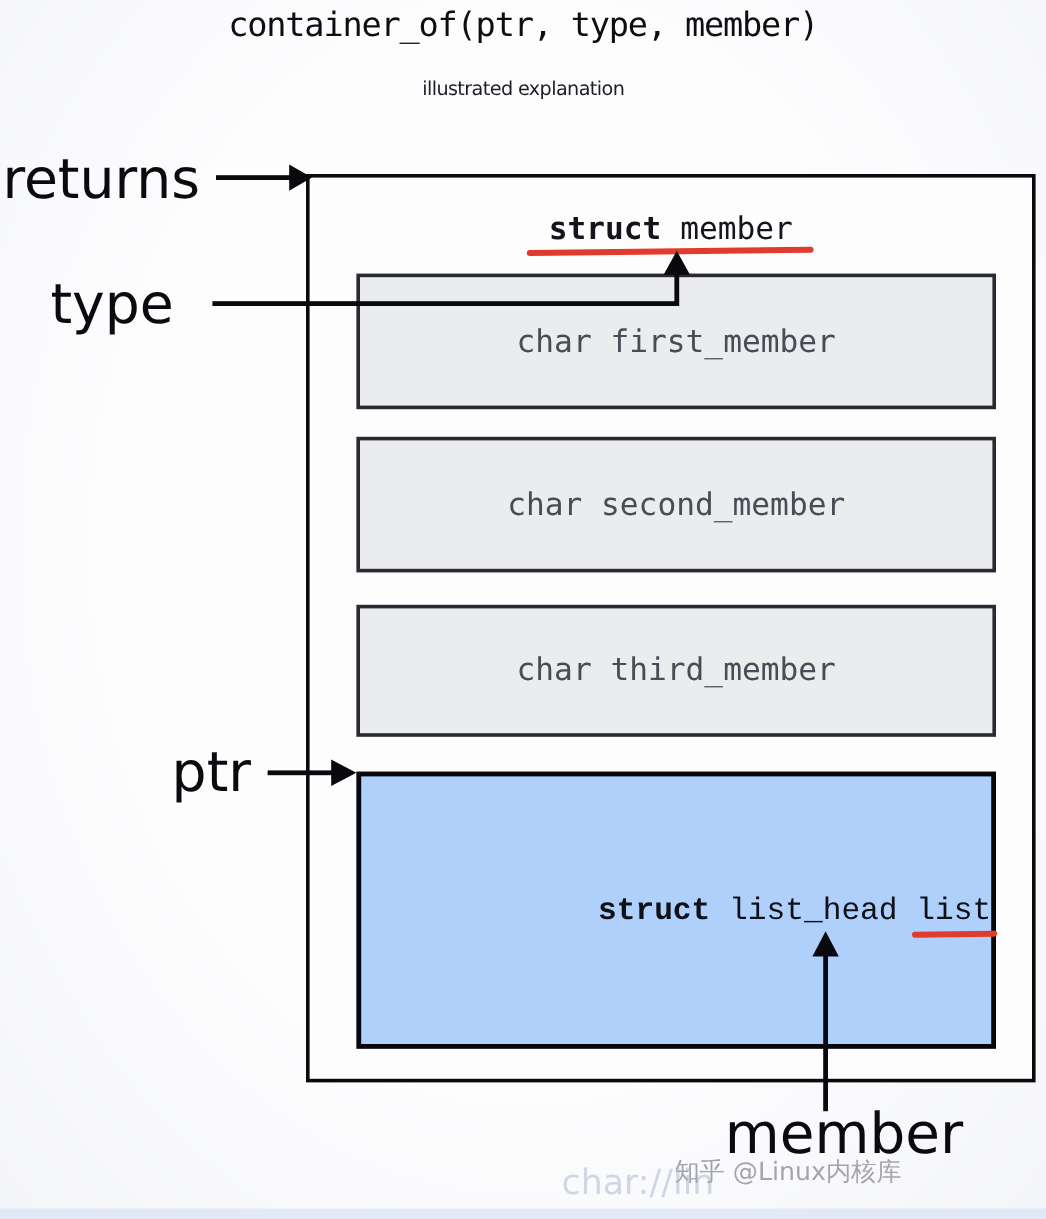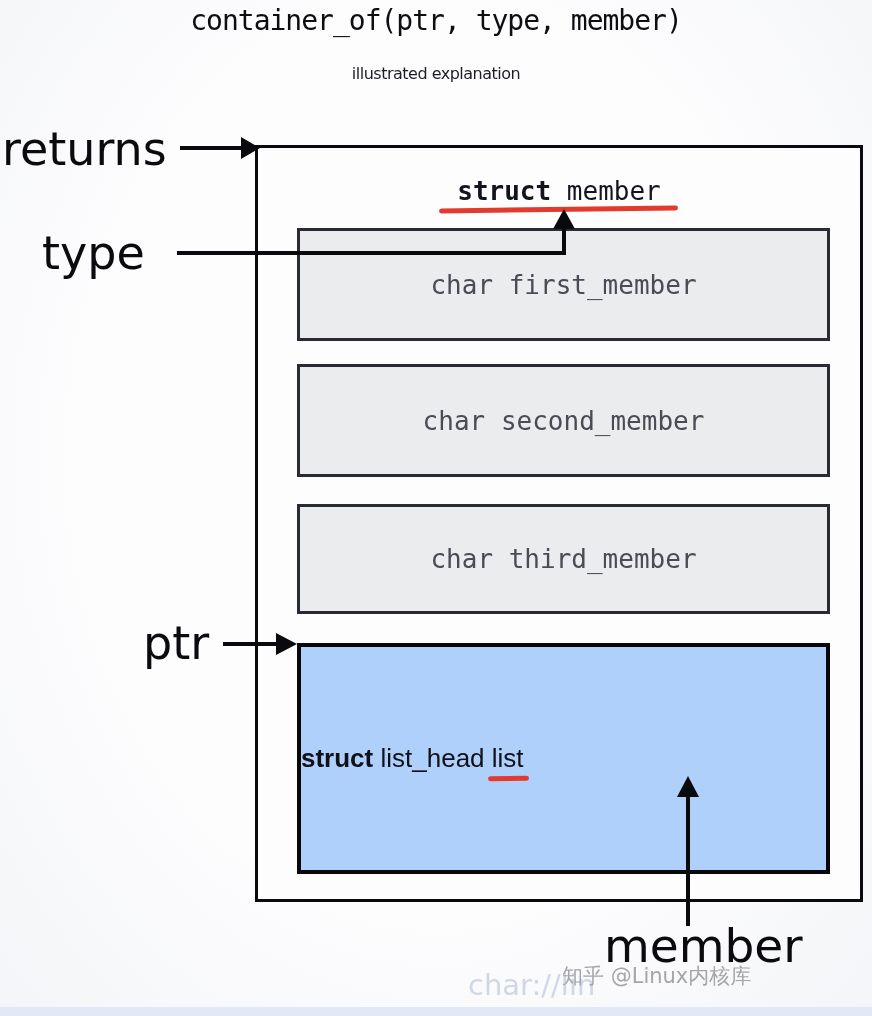--- a/index.html
+++ b/index.html
@@ -61,22 +61,22 @@
     font-family:"DejaVu Sans Mono","Liberation Mono",monospace;
     font-size:26px;color:#4b4b56;white-space:nowrap;
   }
   .mb1{top:228px;}
   .mb2{top:364px;}
   .mb3{top:504px;height:110px;}
   
   .list-box{
     position:absolute;left:297px;top:643px;width:533px;height:231px;
     background:#aed0fa;border:4px solid #08080c;box-sizing:border-box;
-    display:flex;align-items:center;justify-content:flex-start;
-    font-family:Liberation Sans, sans-serif;
+    display:flex;align-items:center;justify-content:flex-end;
+    font-family:Liberation Mono, monospace;
     font-size:26px;color:#101018;white-space:nowrap;
   }
   .list-box .field{position:relative;display:inline-block;}
   .list-box .field::after{
     content:"";position:absolute;left:-4px;right:-5px;bottom:-7px;height:5px;
     background:#e23b2e;border-radius:3px;transform:rotate(-0.8deg);
   }
   
   .shaft{position:absolute;background:#0a0a0e;}
   .head{position:absolute;width:0;height:0;}

